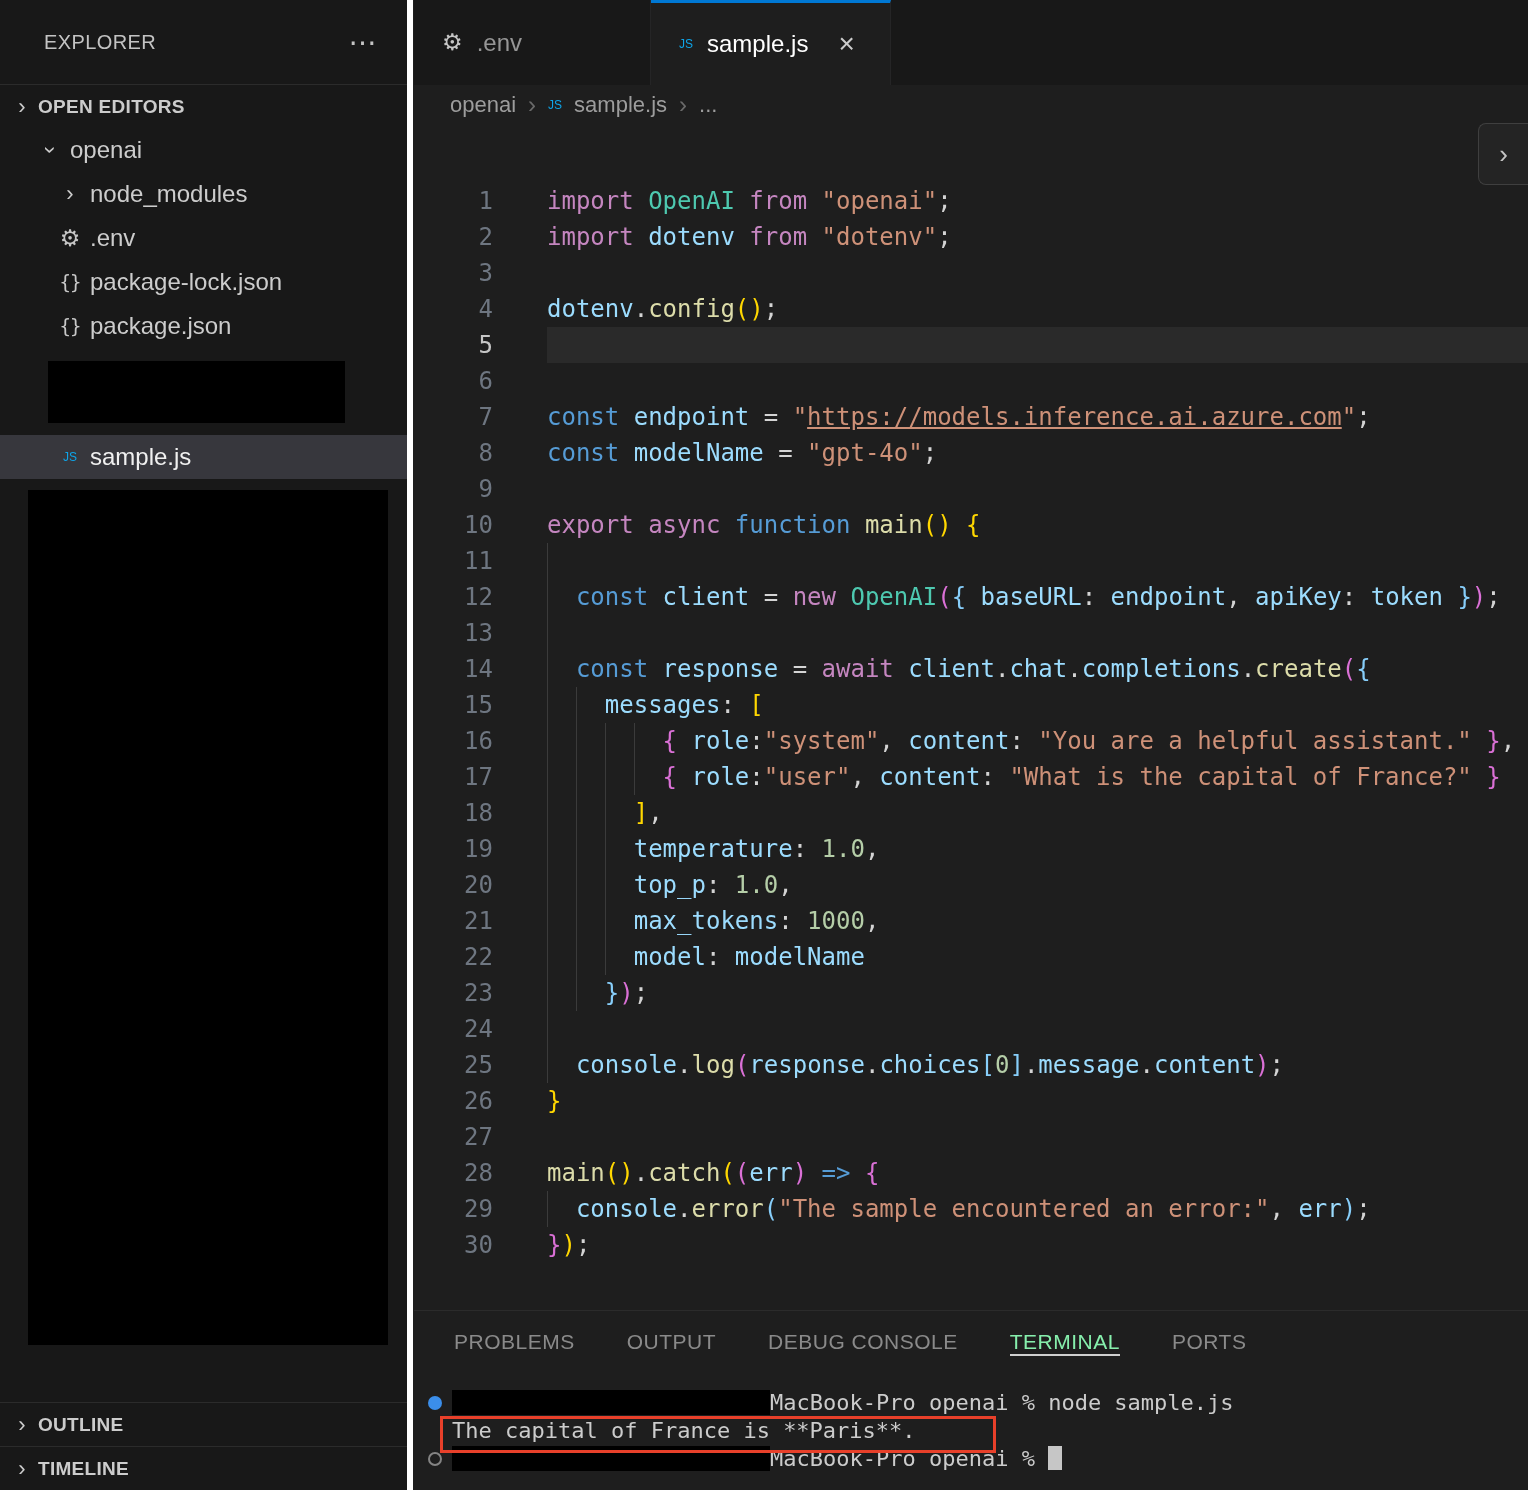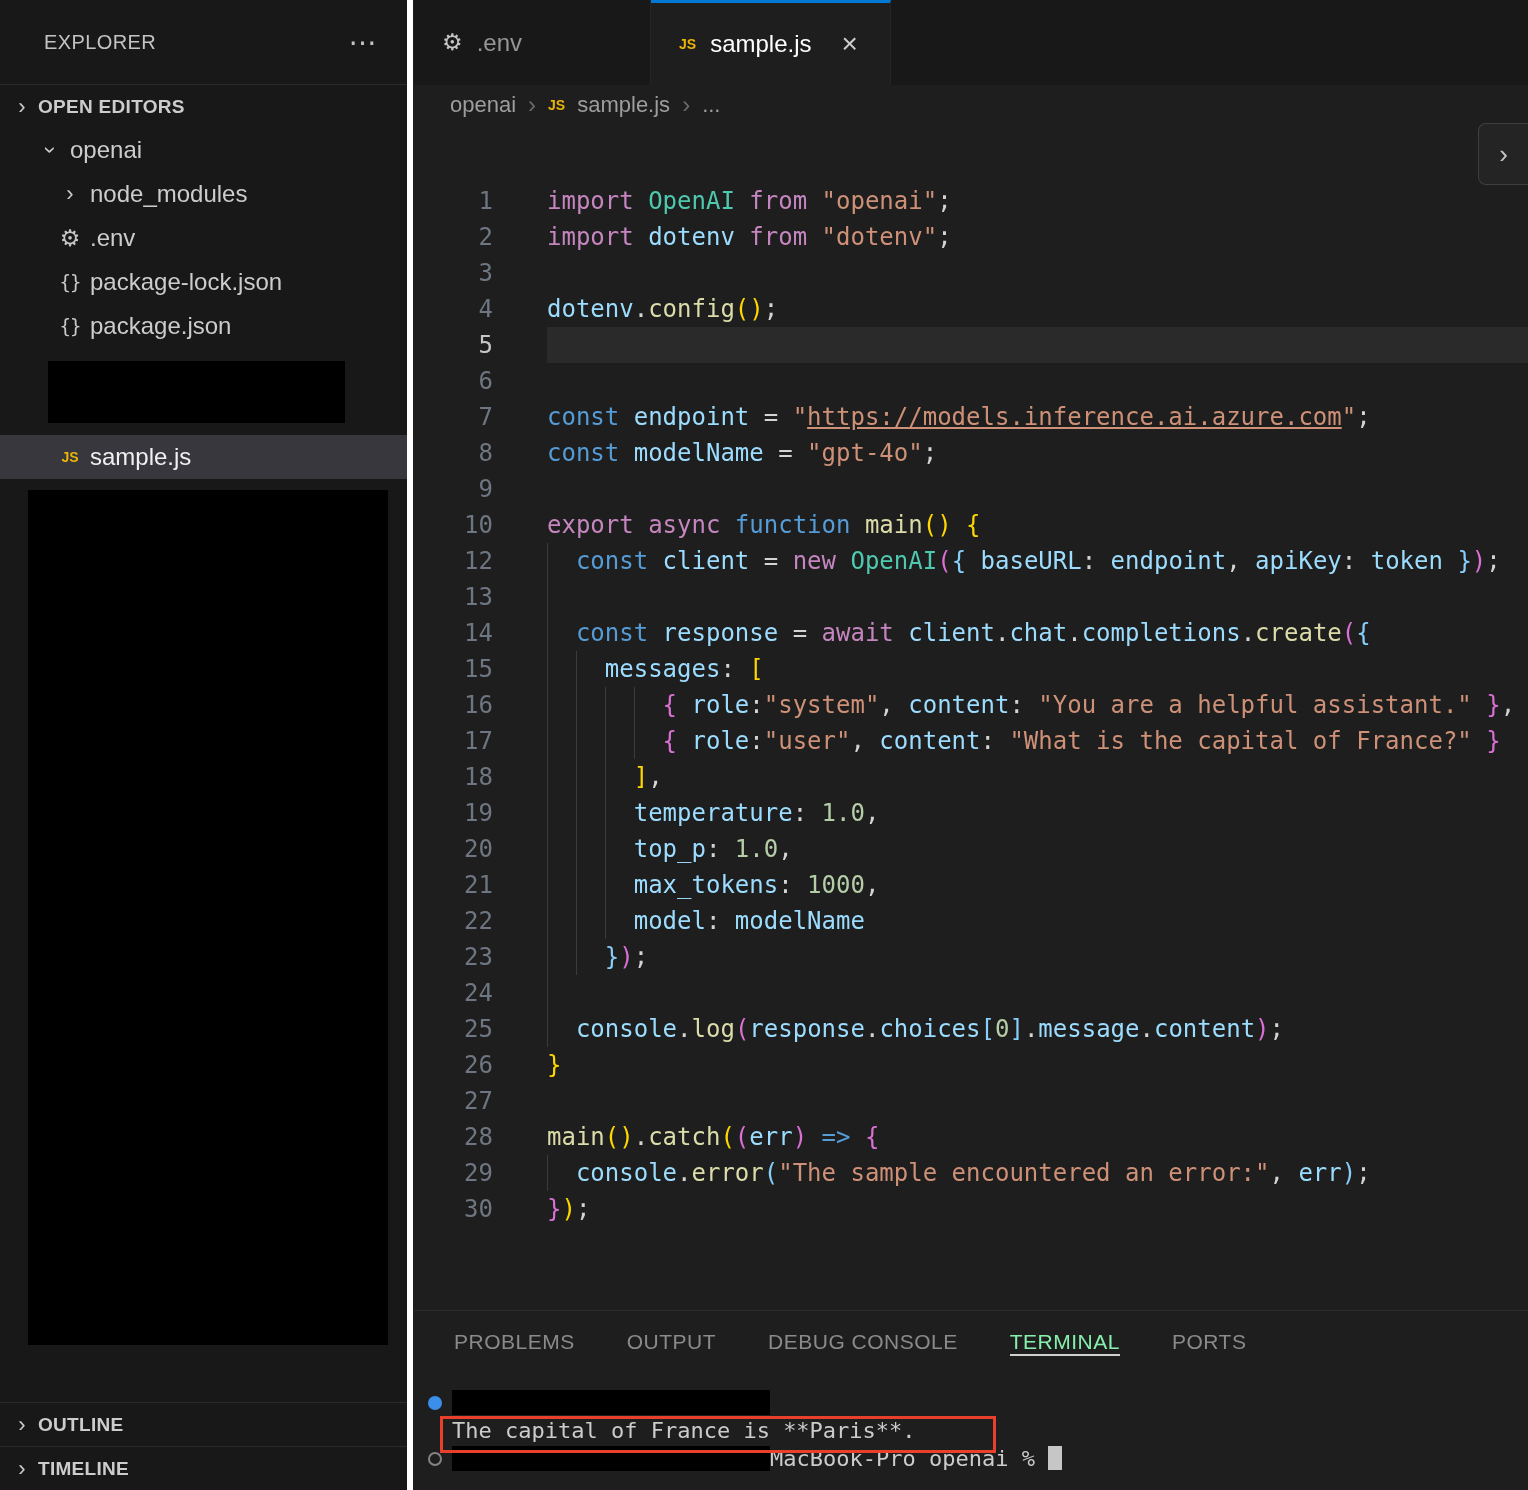--- a/index.html
+++ b/index.html
@@ -16,21 +16,21 @@
     font-weight:700;font-size:19px;color:#cccccc;border-top:1px solid #2b2b2b;cursor:pointer;letter-spacing:.3px}
   .chev{display:inline-block;width:24px;text-align:center;font-size:22px;color:#cccccc;font-weight:400;line-height:1}
   .chev.down{transform:rotate(90deg)}
   .tree-row{height:44px;display:flex;align-items:center;font-size:24px;color:#cccccc;cursor:pointer}
   .tree-row.selected{background:#37373d;color:#f0f0f0}
   .tree-row .icon-slot{width:32px;display:flex;justify-content:center;margin-right:4px;flex:none}
   .depth-0{padding-left:34px}
   .depth-1{padding-left:54px}
   .gear-icon{font-size:23px;color:#c5c5c5;line-height:1}
   .braces-icon{font-family:"DejaVu Sans Mono",monospace;font-size:19px;color:#c8c8c8;letter-spacing:-1px}
-  .js-icon{font-weight:700;font-size:14px;color:#eab308}
+  .js-icon{font-weight:400;font-size:12px;color:#0ea5e9}
   .tree-redaction{height:87px;display:flex;align-items:center}
   .tree-redaction .black{margin-left:48px;width:297px;height:62px;background:#000}
   .big-redaction{margin:11px 0 0 28px;width:360px;height:855px;background:#000}
   .sidebar-bottom{position:absolute;bottom:0;left:0;right:0;background:#181818}
 
   
   .editor-region{position:absolute;left:414px;top:0;right:0;bottom:0;background:#1e1e1e}
   .tabbar{height:85px;background:#181818;display:flex;align-items:stretch}
   .tab{display:flex;align-items:center;padding:0 28px;font-size:24px;cursor:pointer;gap:14px}
   .tab.inactive{width:237px;background:#181818;color:#969696;border-right:1px solid #252526}
@@ -211,20 +211,24 @@
         </div>
         <div class="code-line">
           <span class="line-num">9</span>
           <span class="line-content"></span>
         </div>
         <div class="code-line">
           <span class="line-num">10</span>
           <span class="line-content"><span class="t-k1">export async </span><span class="t-k2">function </span><span class="t-fn">main</span><span class="t-b1">()</span><span class="t-pn"> </span><span class="t-b1">{</span></span>
         </div>
         <div class="code-line">
+          <span class="line-num">11</span>
+          <span class="line-content"><span class="indent-guide" style="left: 0ch;"></span></span>
+        </div>
+        <div class="code-line">
           <span class="line-num">12</span>
           <span class="line-content"><span class="indent-guide" style="left: 0ch;"></span><span class="t-pn">  </span><span class="t-k2">const </span><span class="t-vr">client</span><span class="t-pn"> = </span><span class="t-k1">new </span><span class="t-cl">OpenAI</span><span class="t-b2">(</span><span class="t-b3">{</span><span class="t-pn"> </span><span class="t-vr">baseURL</span><span class="t-pn">: </span><span class="t-vr">endpoint</span><span class="t-pn">, </span><span class="t-vr">apiKey</span><span class="t-pn">: </span><span class="t-vr">token</span><span class="t-pn"> </span><span class="t-b3">}</span><span class="t-b2">)</span><span class="t-pn">;</span></span>
         </div>
         <div class="code-line">
           <span class="line-num">13</span>
           <span class="line-content"><span class="indent-guide" style="left: 0ch;"></span></span>
         </div>
         <div class="code-line">
           <span class="line-num">14</span>
           <span class="line-content"><span class="indent-guide" style="left: 0ch;"></span><span class="t-pn">  </span><span class="t-k2">const </span><span class="t-vr">response</span><span class="t-pn"> = </span><span class="t-k1">await </span><span class="t-vr">client</span><span class="t-pn">.</span><span class="t-vr">chat</span><span class="t-pn">.</span><span class="t-vr">completions</span><span class="t-pn">.</span><span class="t-fn">create</span><span class="t-b2">(</span><span class="t-b3">{</span></span>
@@ -299,19 +303,19 @@
   <div class="panel">
     <div class="panel-tabs">
         <div class="panel-tab">PROBLEMS</div>
         <div class="panel-tab">OUTPUT</div>
         <div class="panel-tab">DEBUG CONSOLE</div>
         <div class="panel-tab active">TERMINAL</div>
         <div class="panel-tab">PORTS</div>
       </div>
     <div class="terminal">
       <div>
-          <div class="terminal-line"><span class="deco filled"></span><span class="redaction-inline"></span></div>
+          <div class="terminal-line"><span class="deco filled"></span><span class="redaction-inline"></span><span>MacBook-Pro openai % node sample.js</span></div>
           <div class="terminal-line"><div class="red-annotation"></div><span>The capital of France is **Paris**.</span></div>
           <div class="terminal-line"><span class="deco outline"></span><span class="redaction-inline"></span><span>MacBook-Pro openai % </span><span class="cursor-block"></span></div>
         </div>
     </div>
   </div>
 </div>
 
 </body></html>

